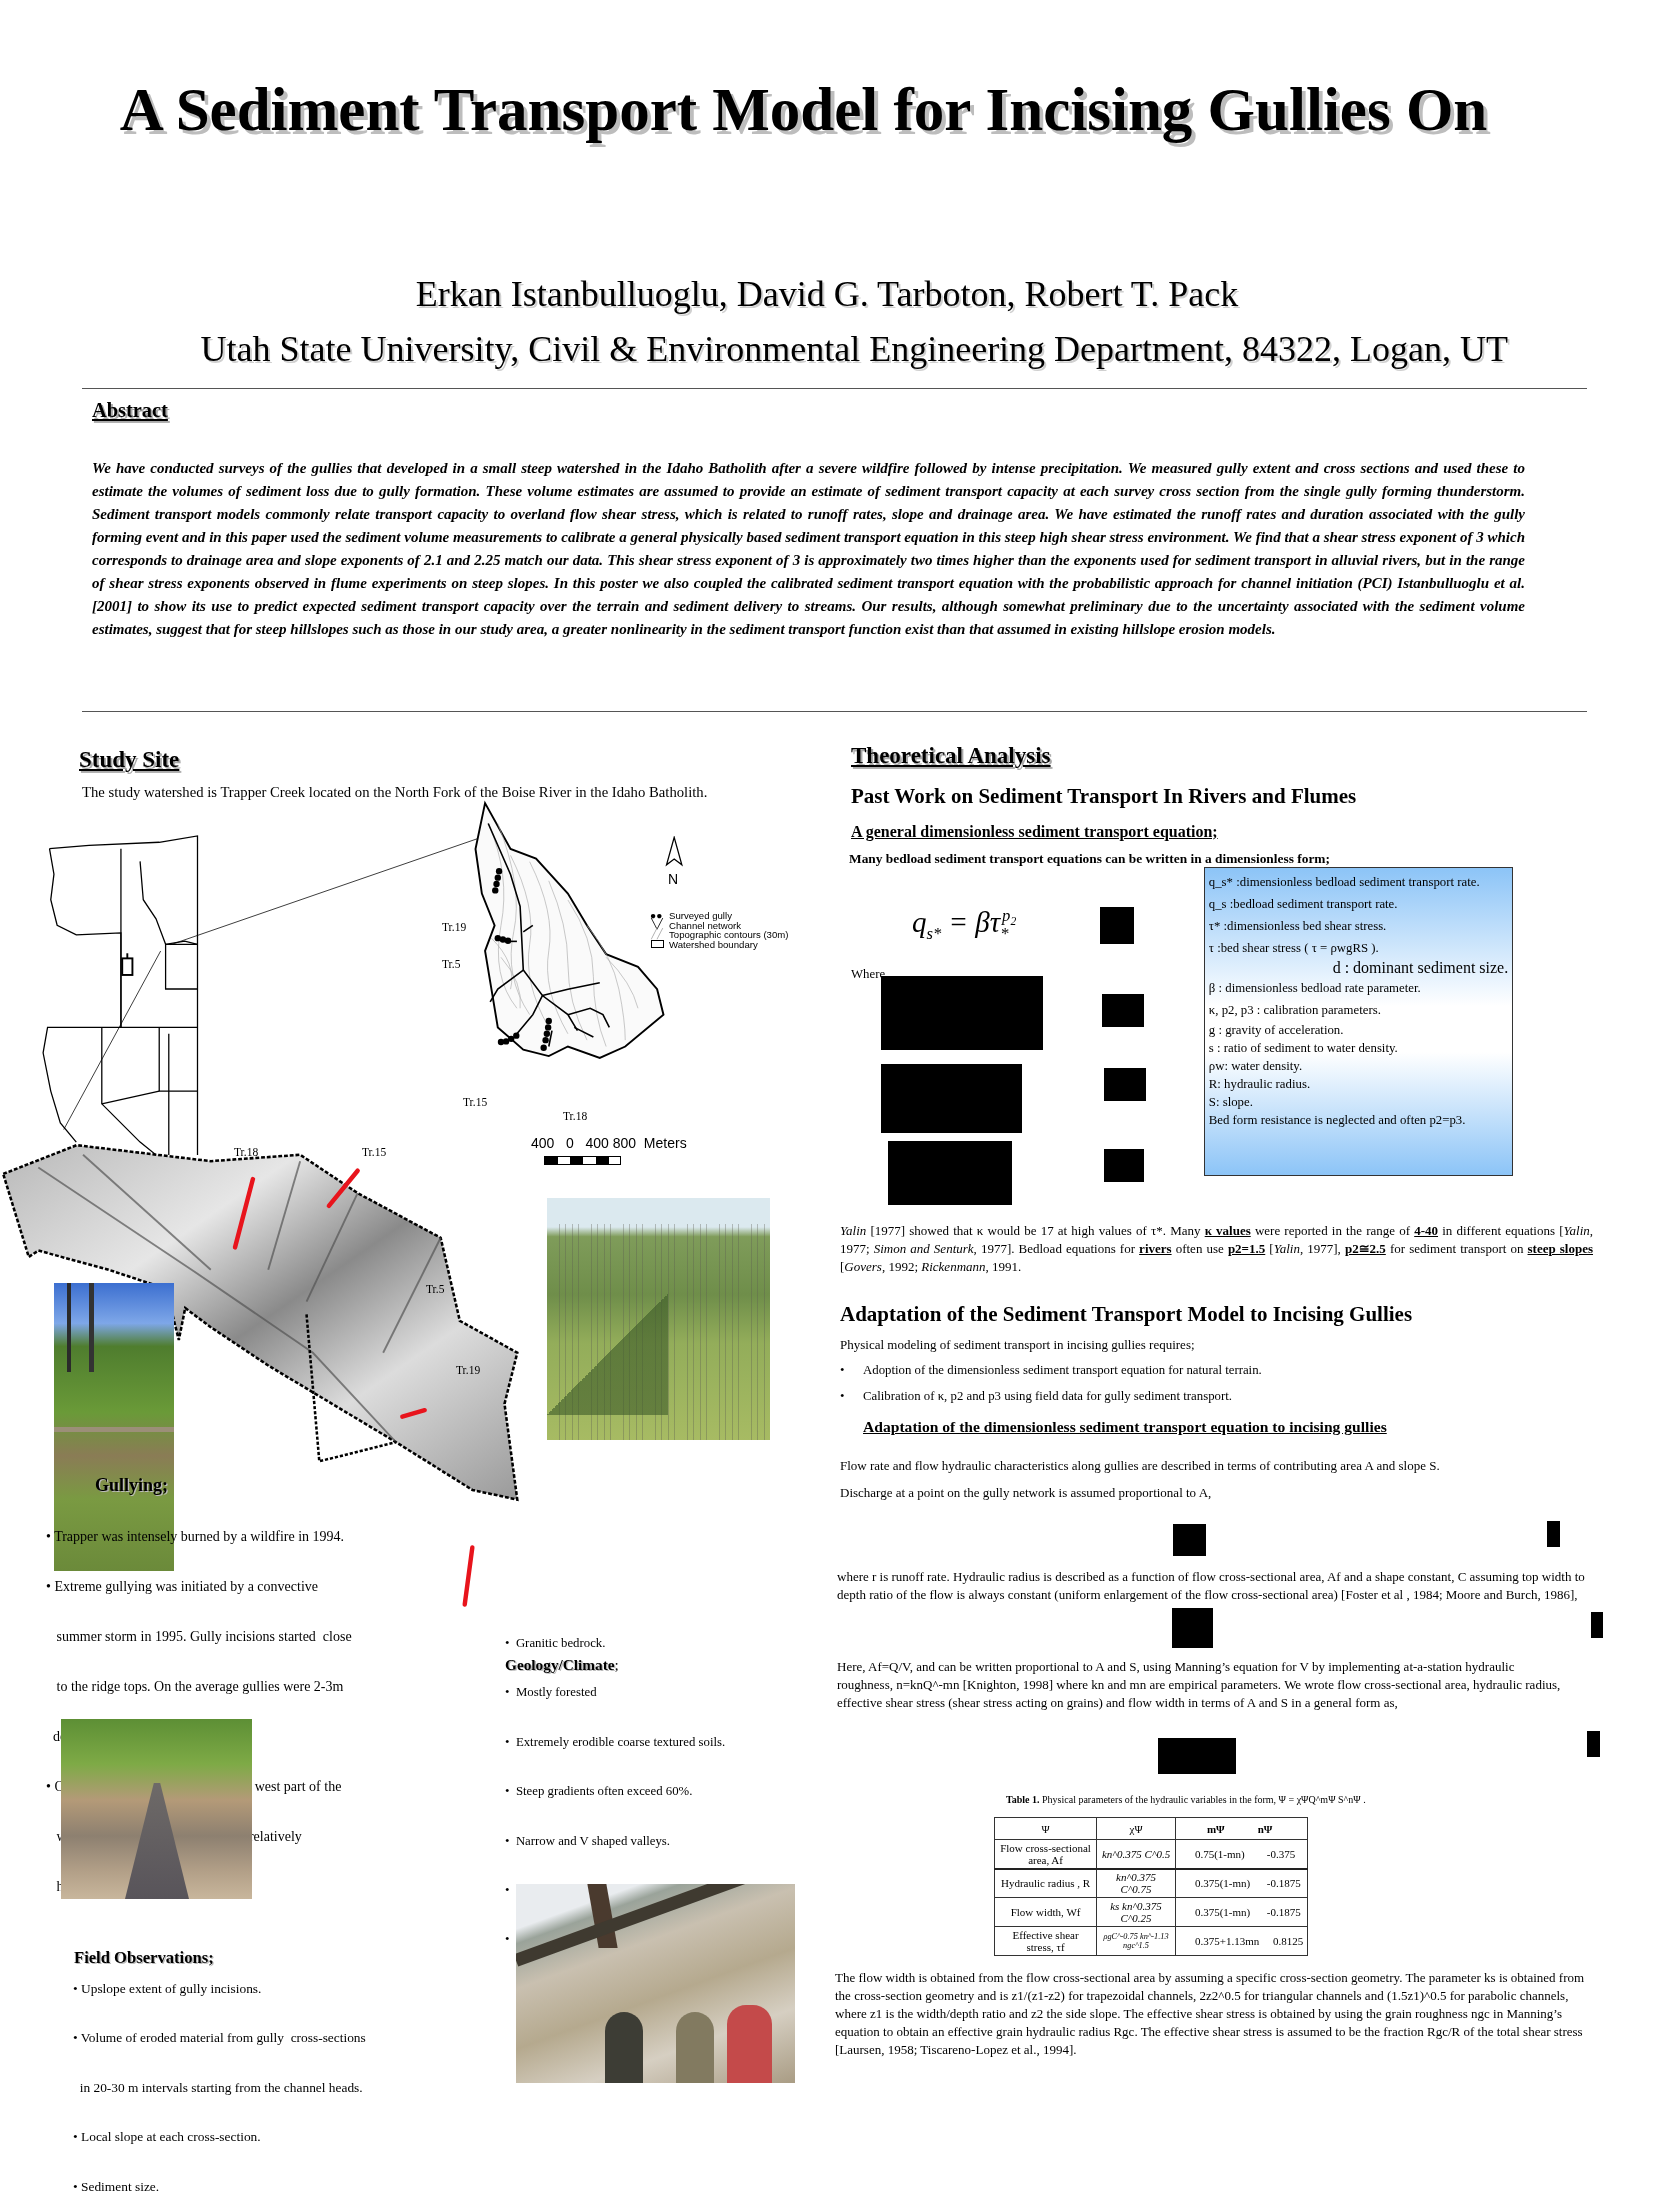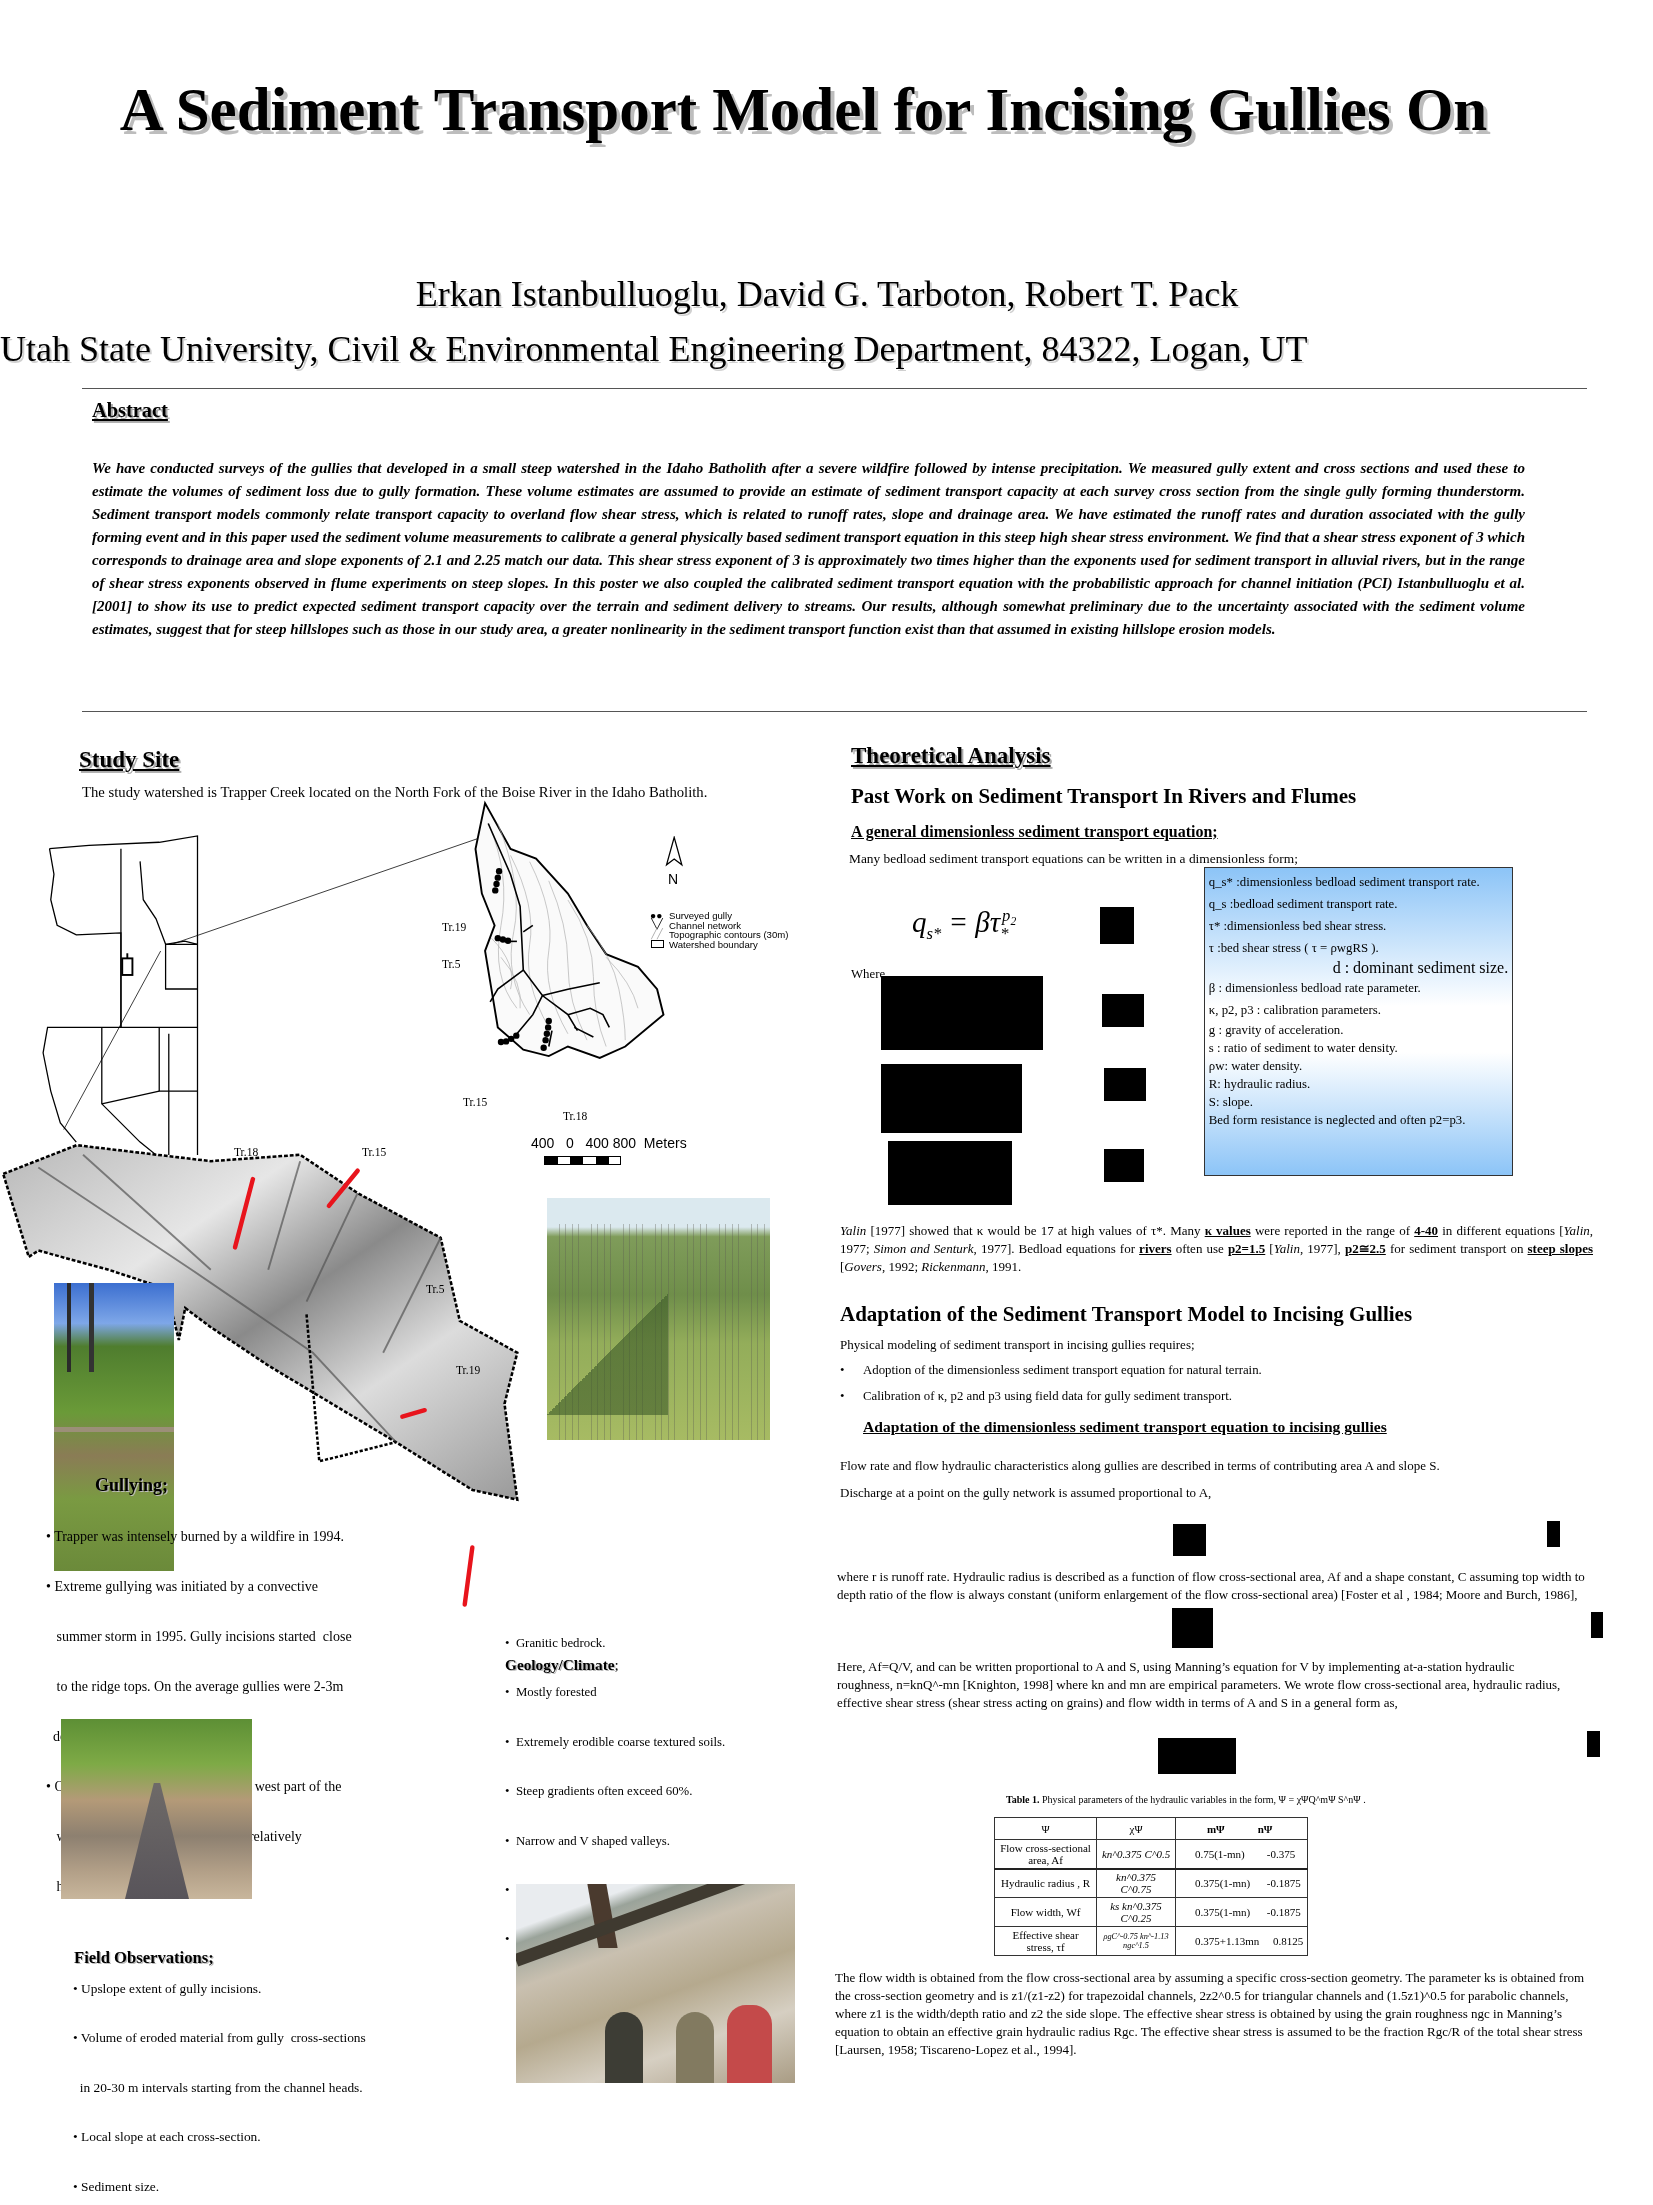--- a/index.html
+++ b/index.html
@@ -5,21 +5,21 @@
   * { box-sizing: border-box; margin: 0; padding: 0; }
   html, body { width: 1654px; height: 2205px; background: #ffffff; overflow: hidden; }
   body { position: relative; font-family: "Liberation Serif", "DejaVu Serif", serif; color: #000; }
   .abs { position: absolute; }
   .title {
     left: 0; width: 1607px; text-align: center; font-weight: bold;
     font-size: 61px; line-height: 70px; top: 75px;
     text-shadow: 3.8px 3.8px 0 #bdbdbd;
   }
   .authors { left: 0; width: 1654px; text-align: center; font-size: 36px; top: 273px; text-shadow: 1.9px 1.9px 0 #d0d0d0; }
-  .affil { left: 0; width: 1508px; text-align: left; font-size: 36px; top: 328px; text-shadow: 1.9px 1.9px 0 #d0d0d0; }
+  .affil { left: 0; width: 1508px; text-align: right; font-size: 36px; top: 328px; text-shadow: 1.9px 1.9px 0 #d0d0d0; }
   .hr { height: 1.3px; background: #555; }
   .sec-head { font-weight: bold; text-decoration: underline; font-size: 23px; text-shadow: 1.9px 1.9px 0 #aaa; }
   .abstract-text { font-style: italic; font-weight: bold; font-size: 15px; line-height: 23px; text-align: justify; }
   .body-text { font-size: 14px; line-height: 20px; }
   .h-big { font-size: 22px; font-weight: bold; }
   .h-sub { font-size: 16.6px; font-weight: bold; text-decoration: underline; }
   .bullet-list { list-style: none; }
   .bullet-list li { font-size: 14px; line-height: 28px; }
   .redact { background: #000; }
   .legend-box {
@@ -231,21 +231,21 @@
   <li style="font-size:13.4px; line-height:27.4px;">• Upslope extent of gully incisions.</li>
   <li style="font-size:13.4px; line-height:27.4px;">• Volume of eroded material from gully  cross-sections</li>
   <li style="font-size:13.4px; line-height:27.4px;">  in 20-30 m intervals starting from the channel heads.</li>
   <li style="font-size:13.4px; line-height:27.4px;">• Local slope at each cross-section.</li>
   <li style="font-size:13.4px; line-height:27.4px;">• Sediment size.</li>
 </ul>
 
 <div class="abs sec-head" style="left:851px; top:743px;">Theoretical Analysis</div>
 <div class="abs h-big" style="left:851px; top:784px; font-size:21px;">Past Work on Sediment Transport In Rivers and Flumes</div>
 <div class="abs h-sub" style="left:851px; top:823px; font-size:16px;">A general dimensionless sediment transport equation;</div>
-<div class="abs body-text" style="left:849px; top:849px; font-size:13.4px;">Many bedload sediment transport equations can be written in a dimensionless form;</div>
+<div class="abs body-text" style="left:849px; top:849px; font-size:13.4px;font-weight:bold;">Many bedload sediment transport equations can be written in a dimensionless form;</div>
 
 <div class="abs" style="left:912px; top:906px; font-size:29px; font-style:italic; font-family:'Liberation Serif',serif;">
   q<sub style="font-size:16.6px;">s*</sub> = βτ<sub style="font-size:16.6px;">*</sub><sup style="font-size:16.6px; position:relative; left:-6.4px;">p<sub style="font-size:11.5px;">2</sub></sup>
 </div>
 <div class="abs redact" style="left:1100px; top:907px; width:34px; height:37px;"></div>
 <div class="abs body-text" style="left:851px; top:964px; font-size:12.8px;">Where,</div>
 
 <div class="abs redact" style="left:881px; top:976px; width:162px; height:74px;"></div>
 <div class="abs redact" style="left:1102px; top:994px; width:42px; height:33px;"></div>
 <div class="abs redact" style="left:881px; top:1064px; width:141px; height:69px;"></div>

